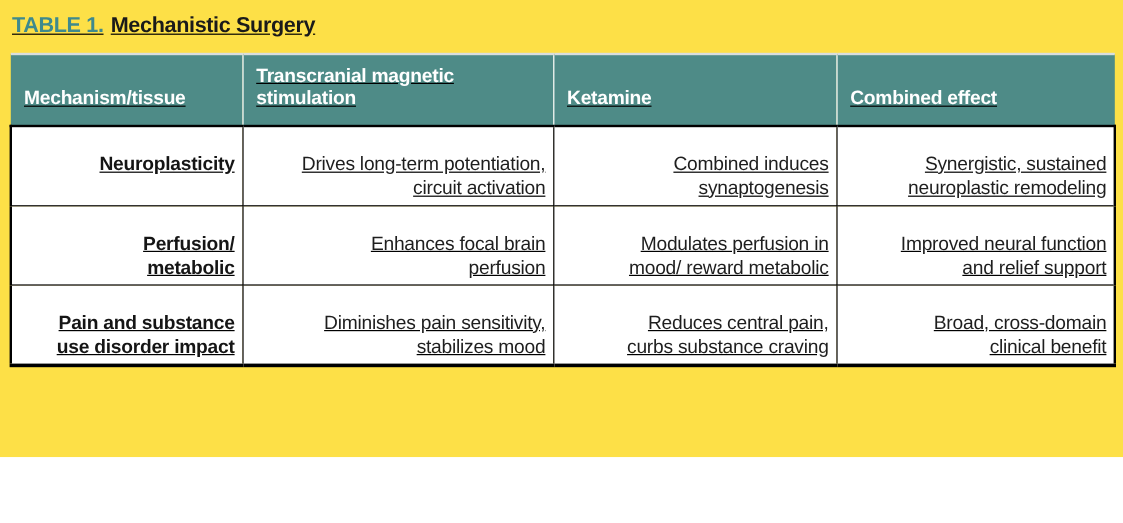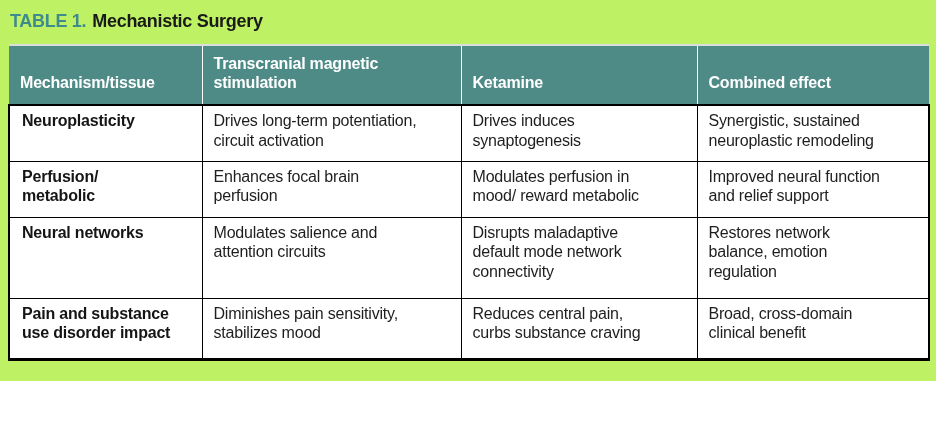--- a/index.html
+++ b/index.html
@@ -5,22 +5,23 @@
   html, body {
     margin: 0;
     padding: 0;
     background: #ffffff;
     font-family: "Liberation Sans", sans-serif;
   }
   .page {
     position: relative;
     width: 936px;
     height: 381px;
-    background: #bef264;
+    background: #fde047;
     overflow: hidden;
+    text-decoration: underline;
   }
   .fig-title {
     margin: 11px 0 0 10px;
     font-size: 18px;
     font-weight: 800;
     letter-spacing: -0.3px;
     color: #1a1a1a;
     white-space: nowrap;
   }
   .fig-title .t-label {
@@ -54,22 +55,22 @@
   thead th + th { border-left: 1px solid #ffffff; }
   thead tr { height: 60px; }
 
   tbody td {
     background: #ffffff;
     color: #1e1e1e;
     font-size: 16px;
     letter-spacing: -0.2px;
     line-height: 19.5px;
     vertical-align: top;
-    text-align: left;
-    padding: 5px 6px 4px 11px;
+    text-align: right;
+    padding: 22px 6px 4px 11px;
     white-space: pre-line;
     border: 1px solid #000000;
   }
   tbody td.feat {
     font-weight: 700;
     color: #151515;
     padding-left: 12px;
   }
   tbody tr:first-child td { border-top: 2px solid #000000; }
   tbody td:first-child  { border-left: 2px solid #000000; }
@@ -105,45 +106,34 @@
 stimulation</th>
         <th>Ketamine</th>
         <th>Combined effect</th>
       </tr>
     </thead>
     <tbody>
       <tr class="r1">
         <td class="feat">Neuroplasticity</td>
         <td>Drives long-term potentiation,
 circuit activation</td>
-        <td>Drives induces
+        <td>Combined induces
 synaptogenesis</td>
         <td>Synergistic, sustained
 neuroplastic remodeling</td>
       </tr>
       <tr class="r2">
         <td class="feat">Perfusion/
 metabolic</td>
         <td>Enhances focal brain
 perfusion</td>
         <td>Modulates perfusion in
 mood/ reward metabolic</td>
         <td>Improved neural function
 and relief support</td>
-      </tr>
-      <tr class="r3">
-        <td class="feat">Neural networks</td>
-        <td>Modulates salience and
-attention circuits</td>
-        <td>Disrupts maladaptive
-default mode network
-connectivity</td>
-        <td>Restores network
-balance, emotion
-regulation</td>
       </tr>
       <tr class="r5">
         <td class="feat">Pain and substance
 use disorder impact</td>
         <td>Diminishes pain sensitivity,
 stabilizes mood</td>
         <td>Reduces central pain,
 curbs substance craving</td>
         <td>Broad, cross-domain
 clinical benefit</td>

